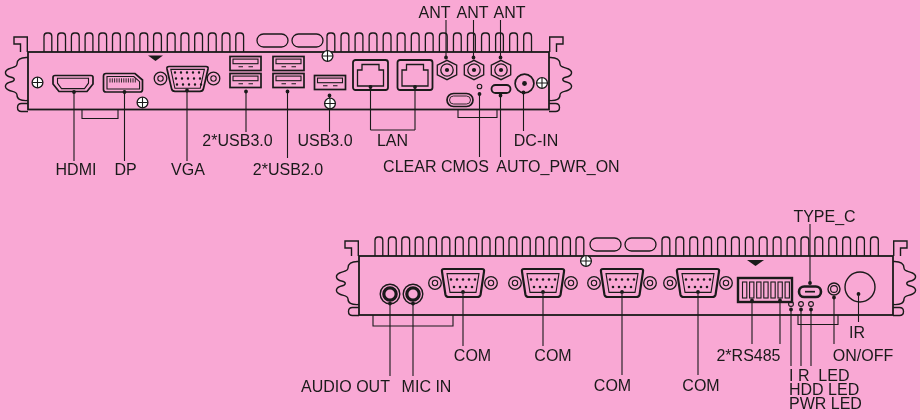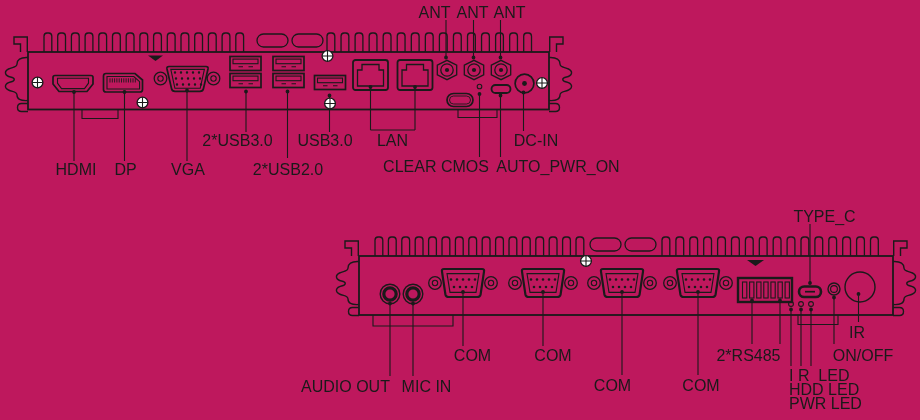--- a/index.html
+++ b/index.html
@@ -1,16 +1,16 @@
 <!DOCTYPE html>
 <html><head>
 <meta charset="utf-8">
 <style>
   html,body{margin:0;padding:0;background:#ffffff;}
-  #stage{position:relative;width:920px;height:420px;background:#be185d;overflow:hidden;
+  #stage{position:relative;width:920px;height:420px;background:#f9a8d4;overflow:hidden;
          font-family:"Liberation Sans", sans-serif;}
   svg{display:block}
   .o{fill:none;stroke:#1a1a1a;stroke-width:1.4;}
   .t08{stroke-width:0.9}.t11{stroke-width:1.1}.t13{stroke-width:1.3}.t17{stroke-width:1.7}
   .t18{stroke-width:1.8}.t22{stroke-width:2.2}.t24{stroke-width:2.4}.t26{stroke-width:2.6}.t32{stroke-width:3.2}
   .ln{fill:none;stroke:#1a1a1a;stroke-width:1.1;}
   .dots{fill:none;stroke:#1a1a1a;stroke-width:3.8;stroke-linecap:round;}
   .pins{fill:none;stroke:#1a1a1a;stroke-width:2.4;stroke-linecap:round;}
   .pins9{fill:none;stroke:#1a1a1a;stroke-width:2.6;stroke-linecap:round;}
   .fill{fill:#1a1a1a;stroke:none;}

